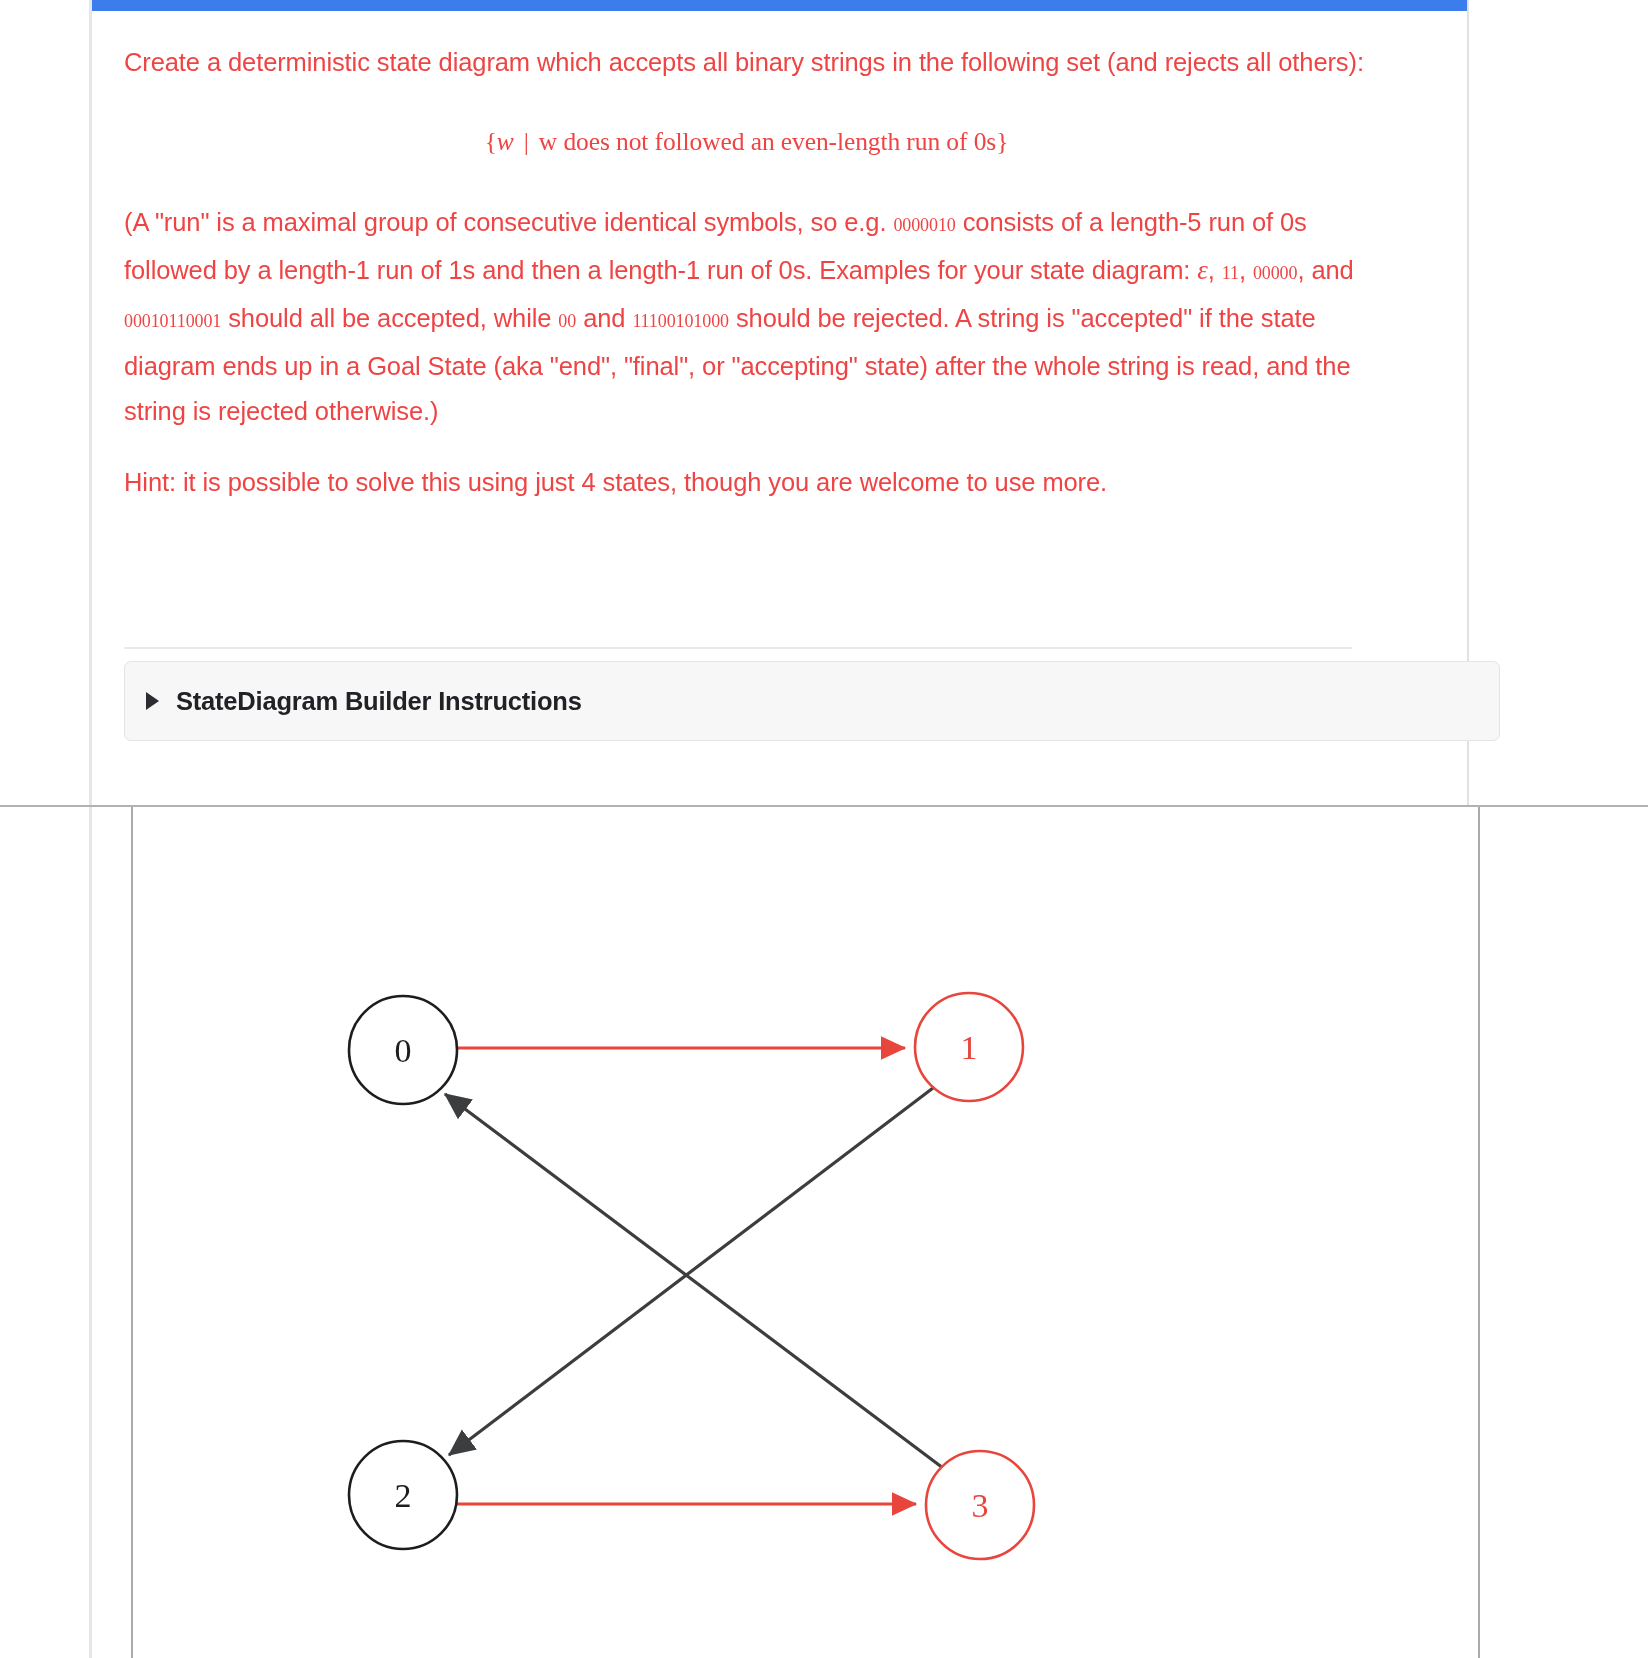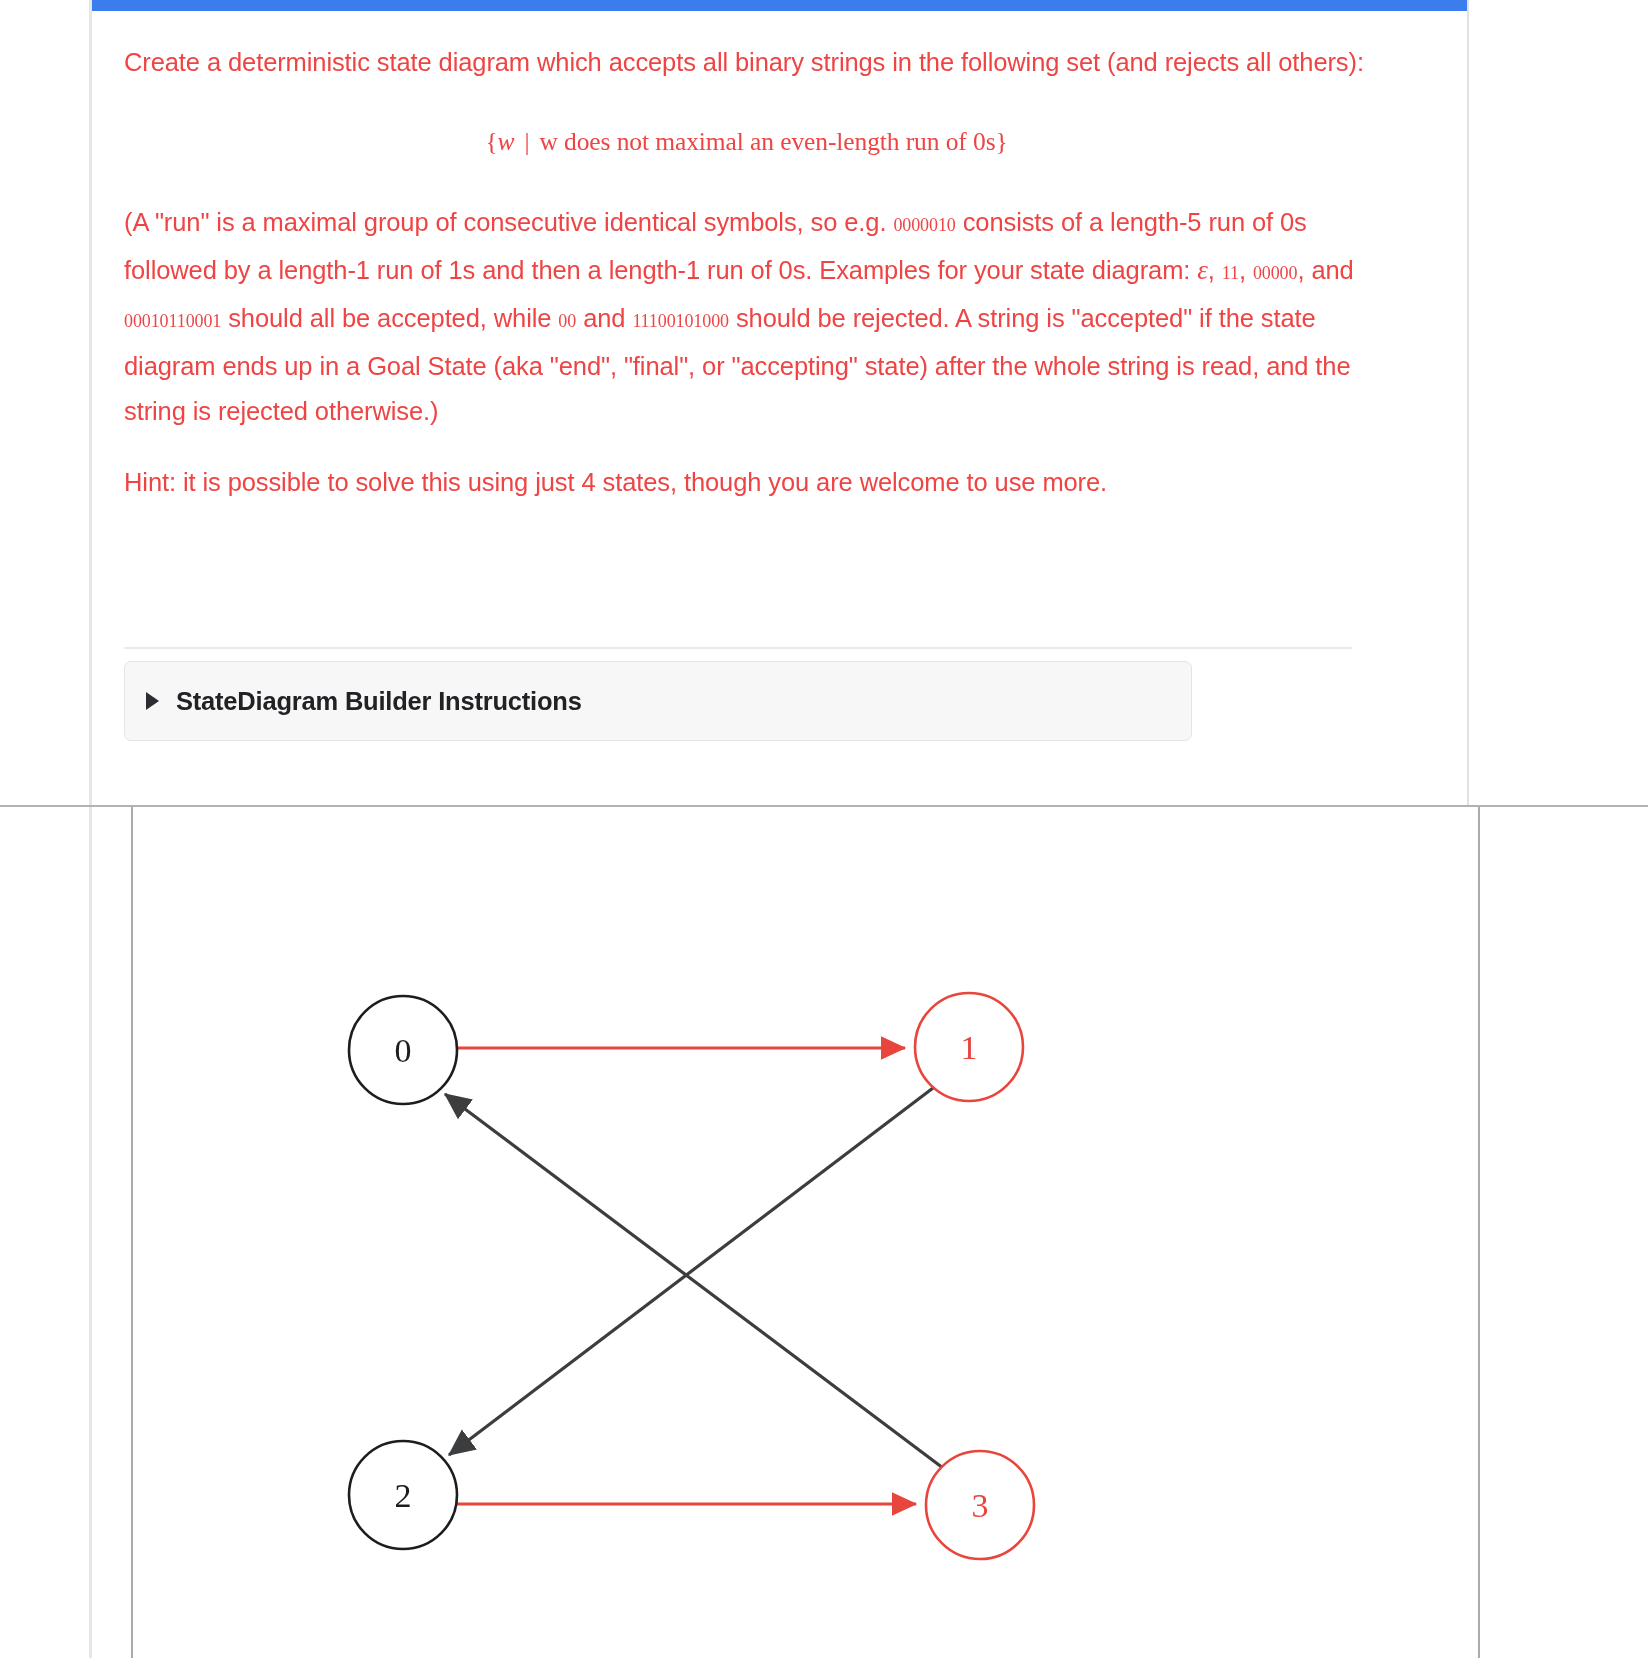--- a/index.html
+++ b/index.html
@@ -113,21 +113,21 @@
     width: 1228px;
     height: 2px;
     background: #e9eaec;
   }
 
   
   .details-box {
     position: absolute;
     left: 124px;
     top: 661px;
-    width: 1068px;
+    width: 1376px;
     height: 80px;
     background: #f7f7f8;
     border: 1px solid #e3e4e6;
     border-radius: 7px;
     display: flex;
     align-items: center;
     padding-left: 21px;
     cursor: pointer;
   }
   .disclosure-tri {
@@ -177,21 +177,21 @@
 <div id="page">
 
   <div class="gutter-rule"></div>
   <div class="top-accent"></div>
   <div class="card-right-rule"></div>
 
   <div class="prompt">
 
     <p>Create a deterministic state diagram which accepts all binary strings in the following set (and rejects all others):</p>
 
-    <p class="display-math"><span>{</span><span class="var">w</span><span class="bar">|</span><span>w does not maximal an even-length run of 0s</span><span>}</span></p>
+    <p class="display-math"><span>{</span><span class="var">w</span><span class="bar">|</span><span>w does not followed an even-length run of 0s</span><span>}</span></p>
 
     <p><span>(A "run" is a maximal group of consecutive identical symbols, so e.g. </span><span class="mono-num">0000010</span><span> consists of a length-5 run of 0s followed by a length-1 run of 1s and then a length-1 run of 0s. Examples for your state diagram: </span><span class="mi">ε</span><span>, </span><span class="mono-num">11</span><span>, </span><span class="mono-num">00000</span><span>, and </span><span class="mono-num">00010110001</span><span> should all be accepted, while </span><span class="mono-num">00</span><span> and </span><span class="mono-num">11100101000</span><span> should be rejected. A string is "accepted" if the state diagram ends up in a Goal State (aka "end", "final", or "accepting" state) after the whole string is read, and the string is rejected otherwise.)</span></p>
 
     <p>Hint: it is possible to solve this using just 4 states, though you are welcome to use more.</p>
   </div>
 
   <div class="prompt-divider"></div>
 
   <div class="details-box">
     <span class="disclosure-tri"></span>

